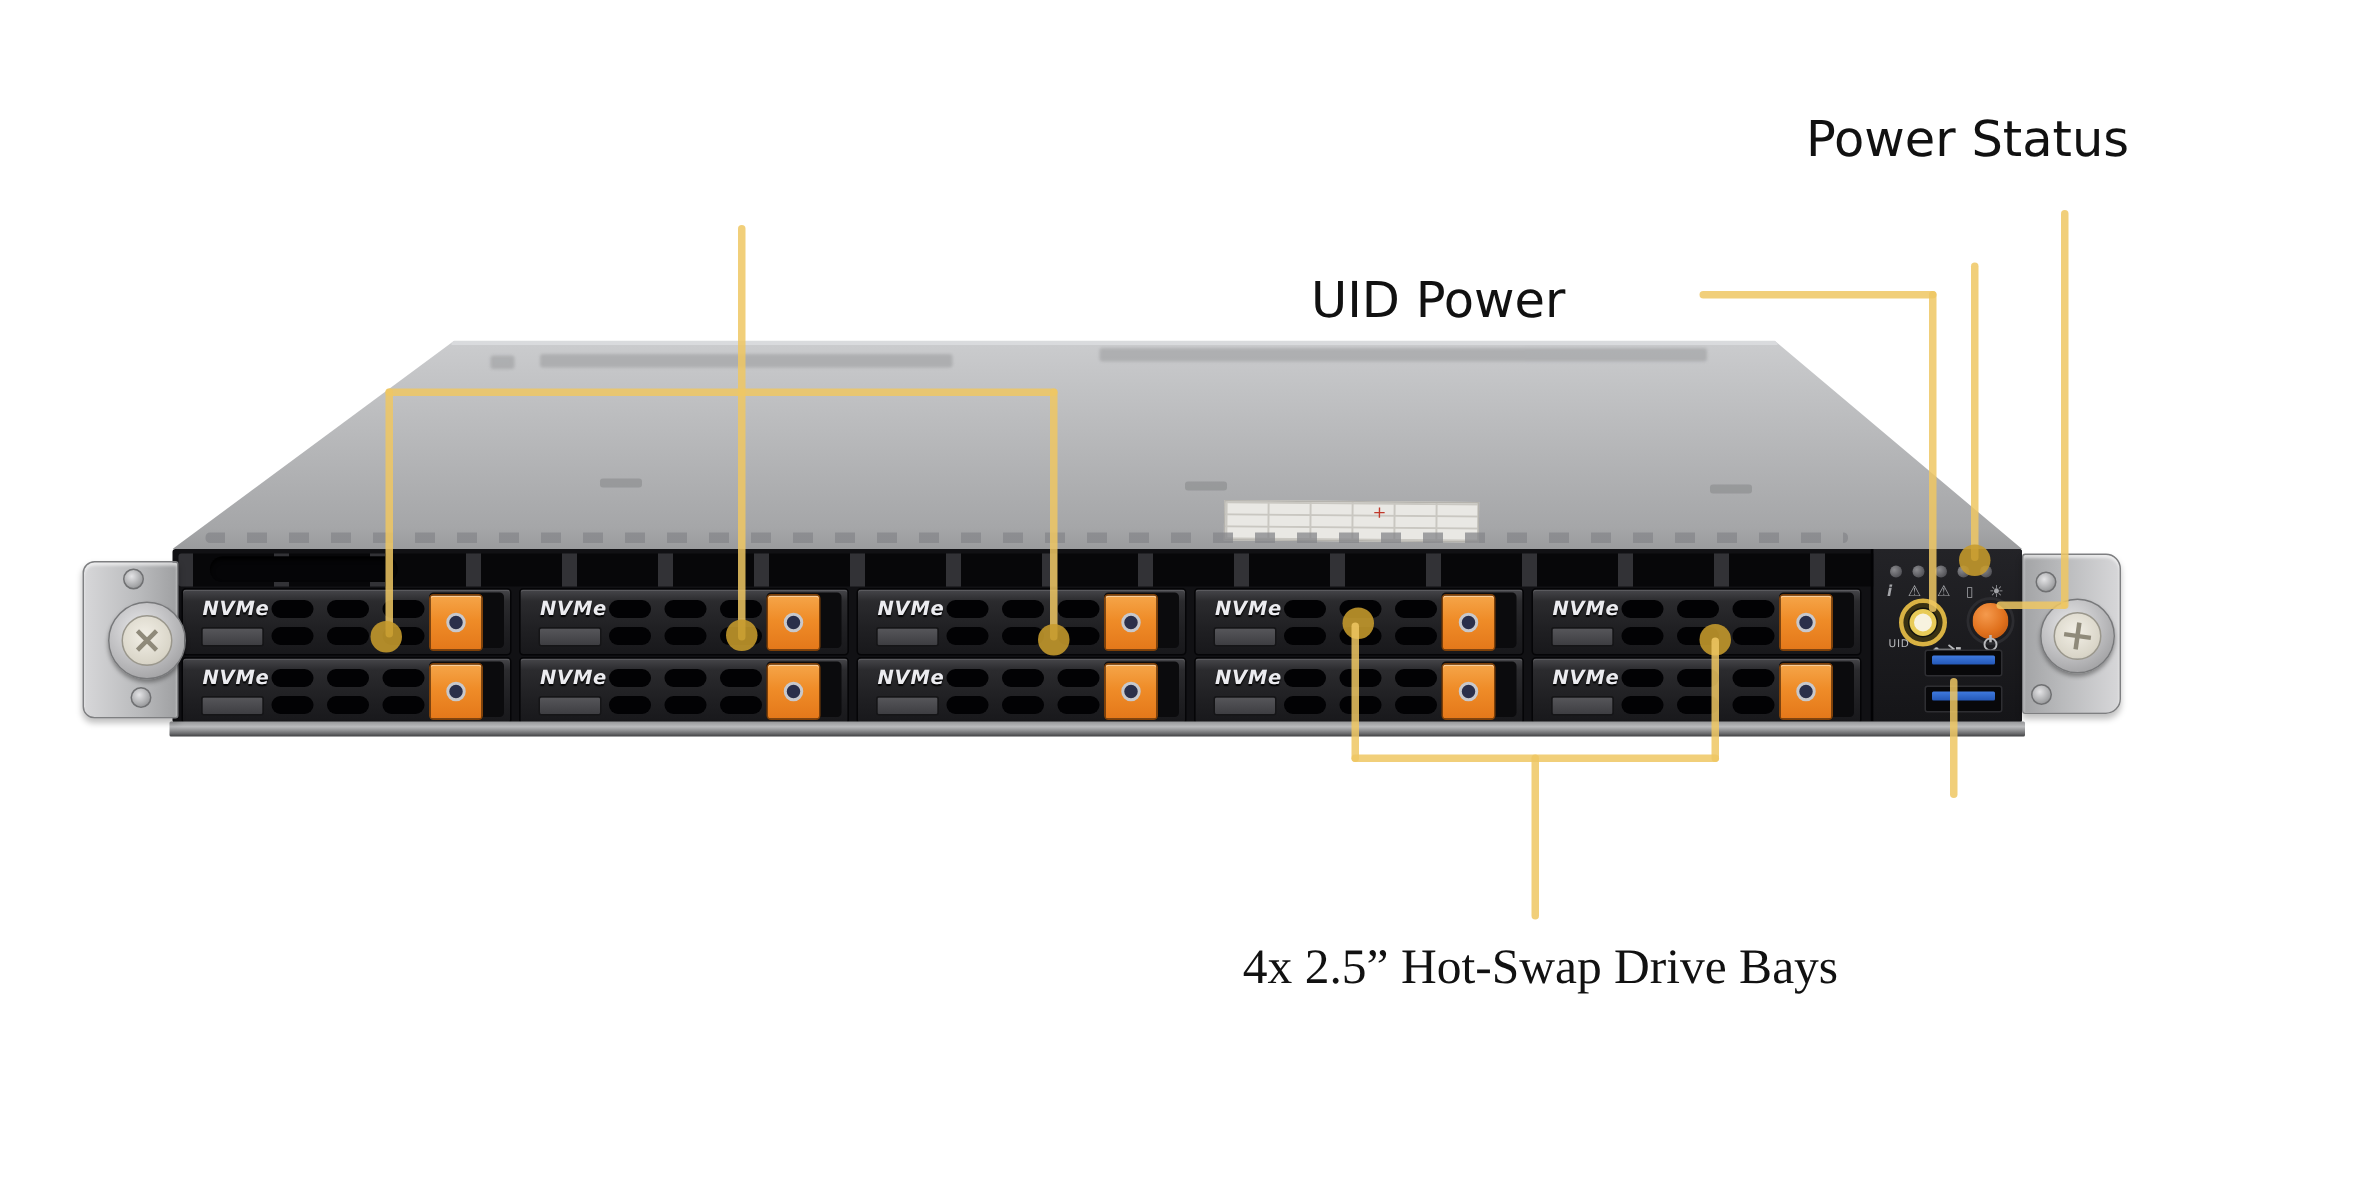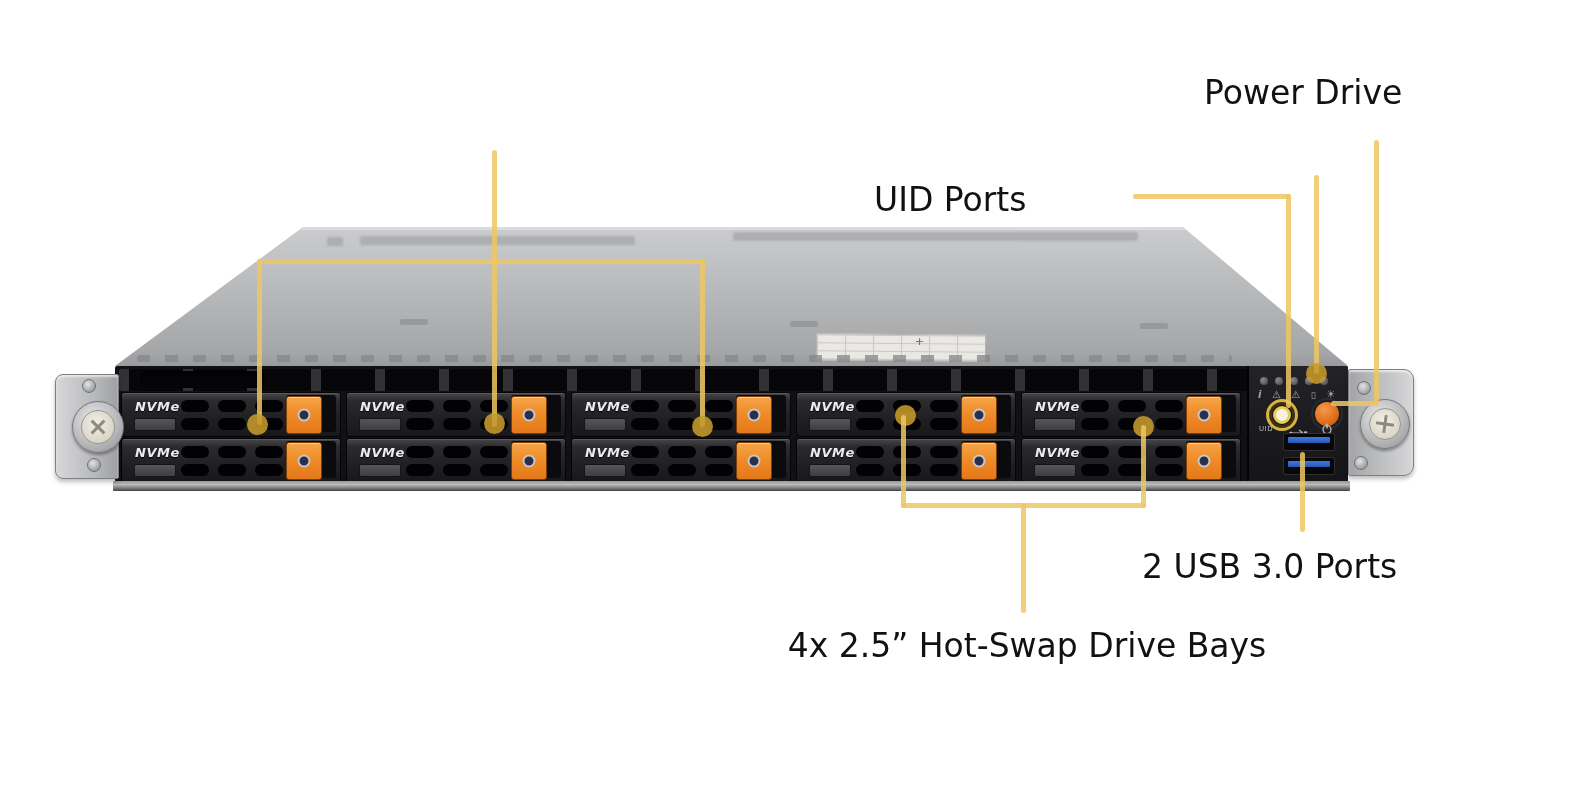--- a/index.html
+++ b/index.html
@@ -282,20 +282,19 @@
   <div class="lv" style="left:1021px;top:503px;height:110px;"></div>
 
   <div class="lh" style="left:1133px;top:194px;width:158px;"></div>
   <div class="lv" style="left:1286px;top:194px;height:214px;"></div>
   <div class="lv" style="left:1314px;top:175px;height:199px;"></div>
   <div class="dot" style="left:1306px;top:363px;"></div>
   <div class="lv" style="left:1374px;top:140px;height:266px;"></div>
   <div class="lh" style="left:1331px;top:401px;width:47px;"></div>
   <div class="lv" style="left:1300px;top:452px;height:80px;"></div>
 
-  <div class="lbl" style="left:1204px;top:73px;">Power Drive</div>
-  <div class="lbl" style="left:874px;top:180px;">UID Ports</div>
-  <div class="lbl" style="left:1142px;top:547px;">2 USB 3.0 Ports</div>
-  <div class="lbl center" style="left:670px;top:621px;width:714px;">
+  <div class="lbl" style="left:1204px;top:73px;">Power Status</div>
+  <div class="lbl" style="left:874px;top:180px;">UID Power</div>
+  <div class="lbl center" style="left:670px;top:621px;width:714px;font-family:Liberation Serif, serif;">
     <div>4x 2.5” Hot-Swap Drive Bays</div>
   </div>
 
 </div>
 
 </body></html>

